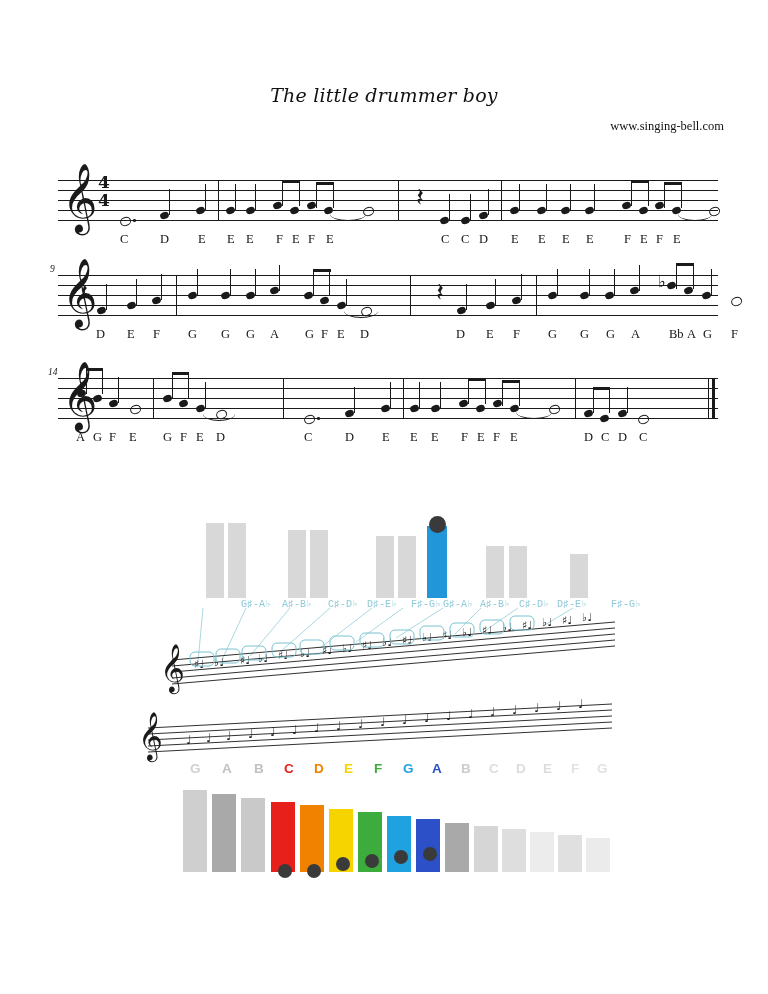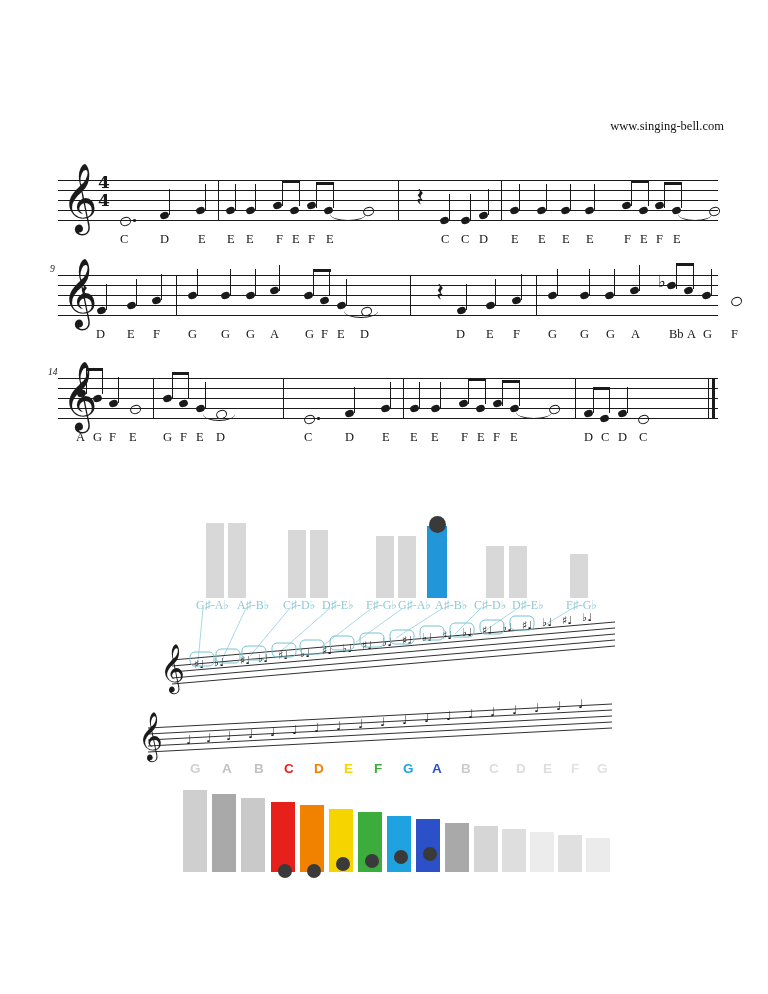--- a/index.html
+++ b/index.html
@@ -190,24 +190,25 @@
   }
   .blackdot {
     position: absolute;
     width: 17px;
     height: 17px;
     border-radius: 50%;
     background: #3a3a3a;
   }
   .sharplabel {
     position: absolute;
-    font-family: Liberation Serif, serif;
-    font-size: 12px;
+    font-family: Liberation Mono, monospace;
+    font-size: 10px;
     color: #8ec9d6;
     white-space: nowrap;
+    margin-left: 45px;
   }
   .notelabel {
     position: absolute;
     font-family: "Liberation Sans", sans-serif;
     font-size: 13.5px;
     font-weight: bold;
     white-space: nowrap;
   }
   .bottomdot {
     position: absolute;
@@ -215,20 +216,21 @@
     height: 14px;
     border-radius: 50%;
     background: #3a3a3a;
   }
 </style>
 </head>
 <body>
 
 <div class="page">
 
+  <div class="title">The little drummer boy</div>
   <div class="website">www.singing-bell.com</div>
 
   <div class="system" style="top:180px;">
     <div class="staff">
       <div class="line l0"></div>
       <div class="line l1"></div>
       <div class="line l2"></div>
       <div class="line l3"></div>
       <div class="line l4"></div>
       <div class="clef">𝄞</div>

